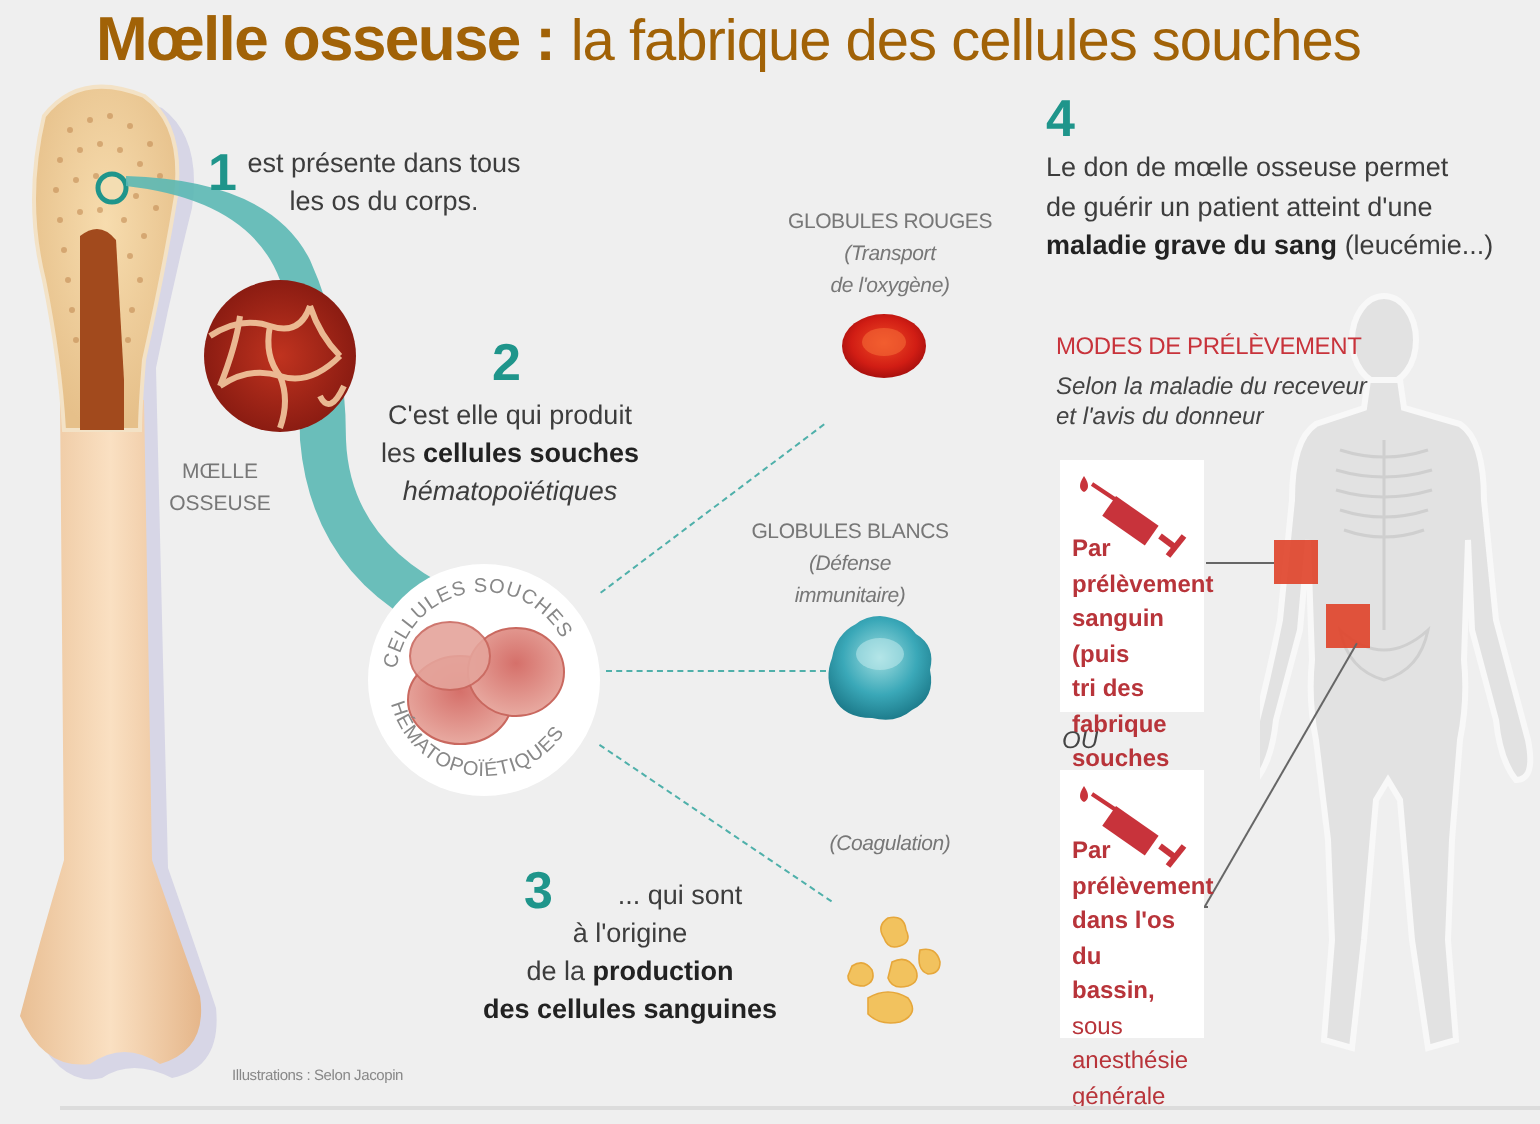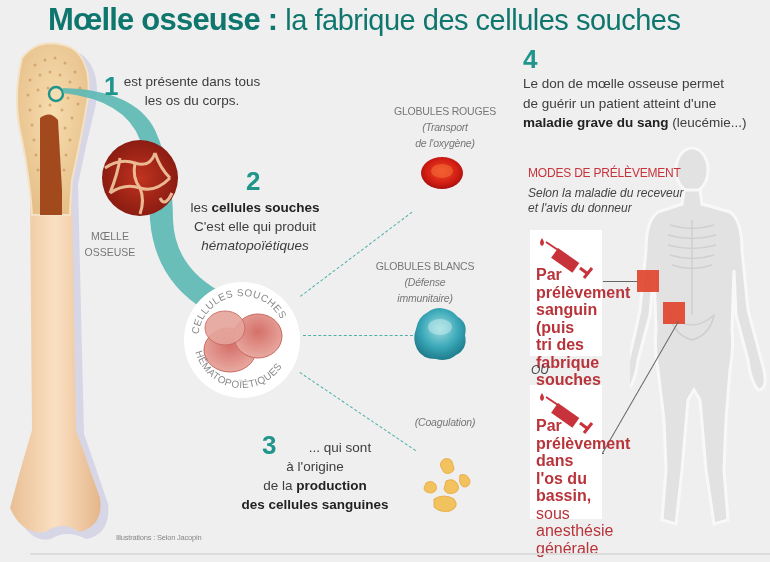--- a/index.html
+++ b/index.html
@@ -1,28 +1,28 @@
 <!DOCTYPE html>
 <html><head>
 <meta charset="utf-8">
 <style>
   * { box-sizing: border-box; margin: 0; padding: 0; }
   html, body { width: 770px; height: 562px; overflow: hidden; background: #efefef; }
   body { position: relative; font-family: "Liberation Sans", sans-serif; color: #444; }
   .abs { position: absolute; }
-  .title { left: 48px; top: 2px; font-size: 31px; color: #0f766e; letter-spacing: -0.5px; white-space: nowrap; }
+  .title { left: 48px; top: 2px; font-size: 31px; color: #a16207; letter-spacing: -0.5px; white-space: nowrap; }
   .title b { font-weight: 700; letter-spacing: -0.8px; }
   .title span.rest { font-weight: 400; font-size: 29px; }
   .num { color: #1f958b; font-weight: 700; font-size: 26px; line-height: 1; }
   .txt { font-size: 13.5px; line-height: 19px; color: #3d3d3d; text-align: center; }
   .txt b { font-weight: 700; color: #222; }
   .cap { font-size: 10.5px; line-height: 16px; color: #777; text-align: center; letter-spacing: -0.2px; }
   .cap i { font-style: italic; }
   .box { background: #fff; }
-  .boxtxt { font-size: 16px; line-height: 17.5px; color: #b8343a; font-weight: 700; }
+  .boxtxt { font-size: 12px; line-height: 17.5px; color: #b8343a; font-weight: 700; }
   .boxtxt .n { font-weight: 400; }
   .dash { border-top: 1.5px dashed #4fb0aa; transform-origin: 0 0; }
   .line { border-top: 1px solid #666; transform-origin: 0 0; }
 </style>
 </head>
 <body>
 
 <div class="abs title">
   <b>Mœlle osseuse :</b>
   <span class="rest">la fabrique des cellules souches</span>
@@ -114,22 +114,22 @@
   <div>les os du corps.</div>
 </div>
 
 <div class="abs" style="left:80px;top:228px;width:60px;text-align:center;font-size:10.5px;line-height:16px;color:#777;">
   <div>MŒLLE</div>
   <div>OSSEUSE</div>
 </div>
 
 <div class="abs num" style="left:246px;top:168px;">2</div>
 <div class="abs txt" style="left:180px;top:198px;width:150px;">
+  <div>C'est elle qui produit</div>
   <div><span>les </span><b>cellules souches</b></div>
-  <div>C'est elle qui produit</div>
   <div style="font-style:italic;">hématopoïétiques</div>
 </div>
 
 <svg class="abs" style="left:180px;top:278px;" width="125" height="125">
   <defs>
     <path id="arcTop" d="M18 62 A44 44 0 0 1 106 62"></path>
     <path id="arcBot" d="M14 62 A48 48 0 0 0 110 62"></path>
     <radialGradient id="sc" cx="0.5" cy="0.4" r="0.6">
       <stop offset="0" stop-color="#d5706a"></stop>
         <stop offset="1" stop-color="#e8aaa1"></stop>

